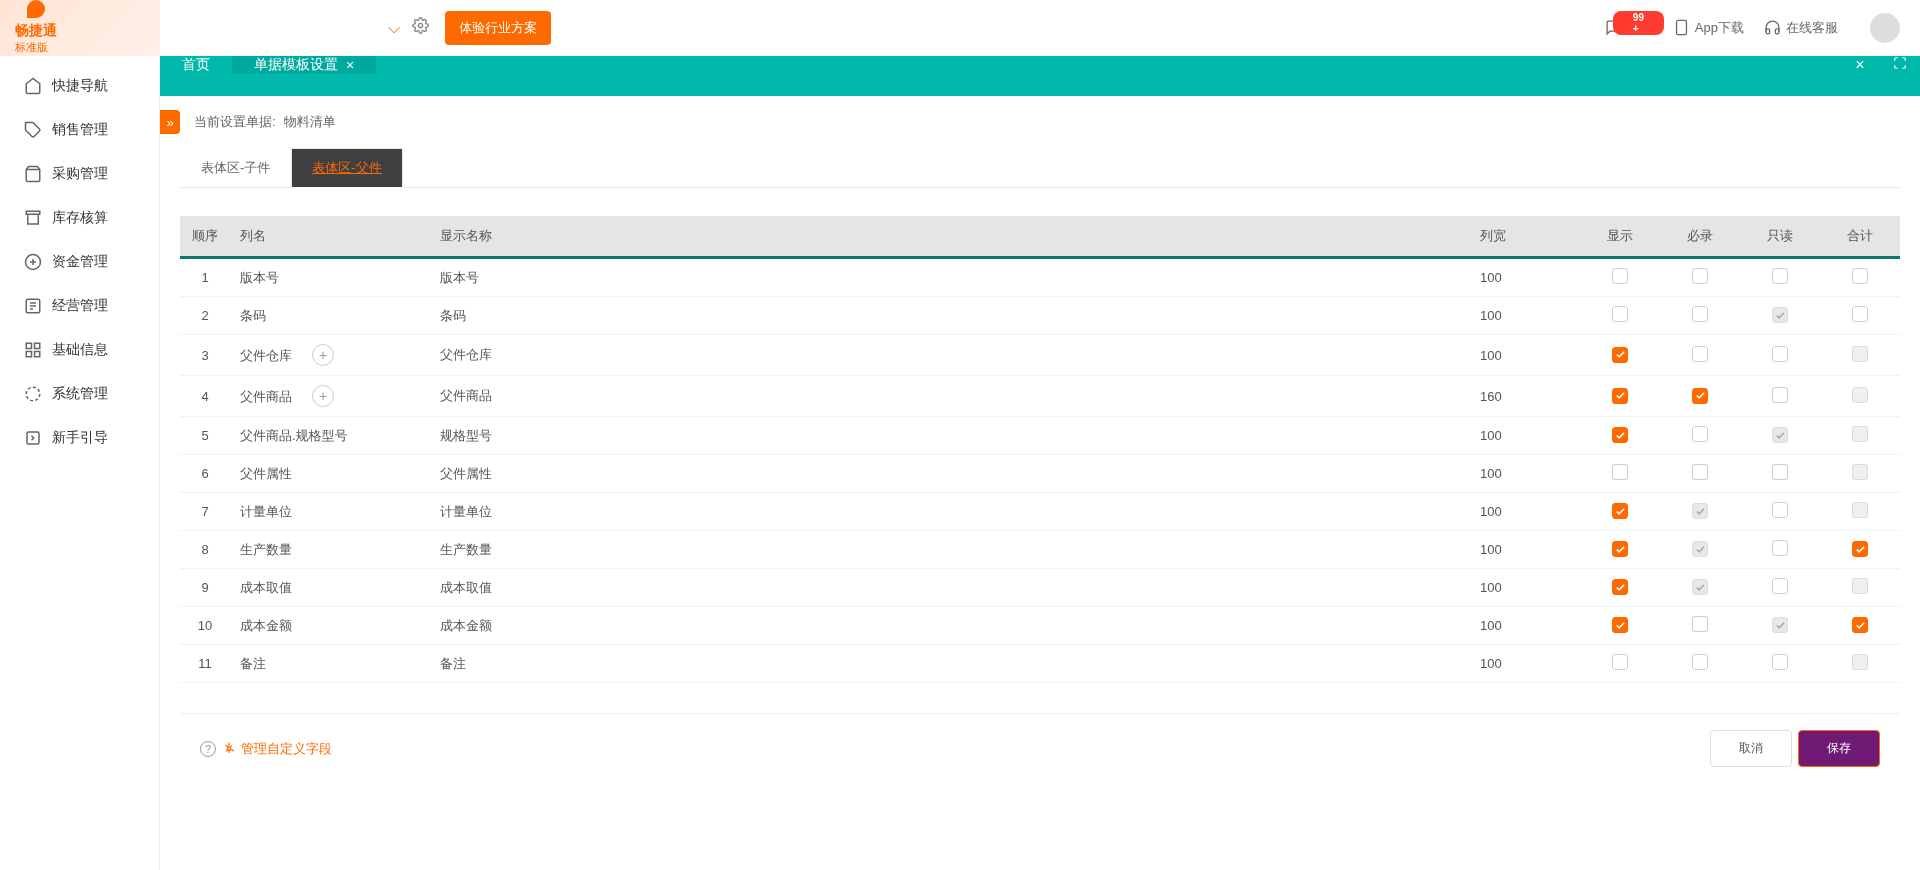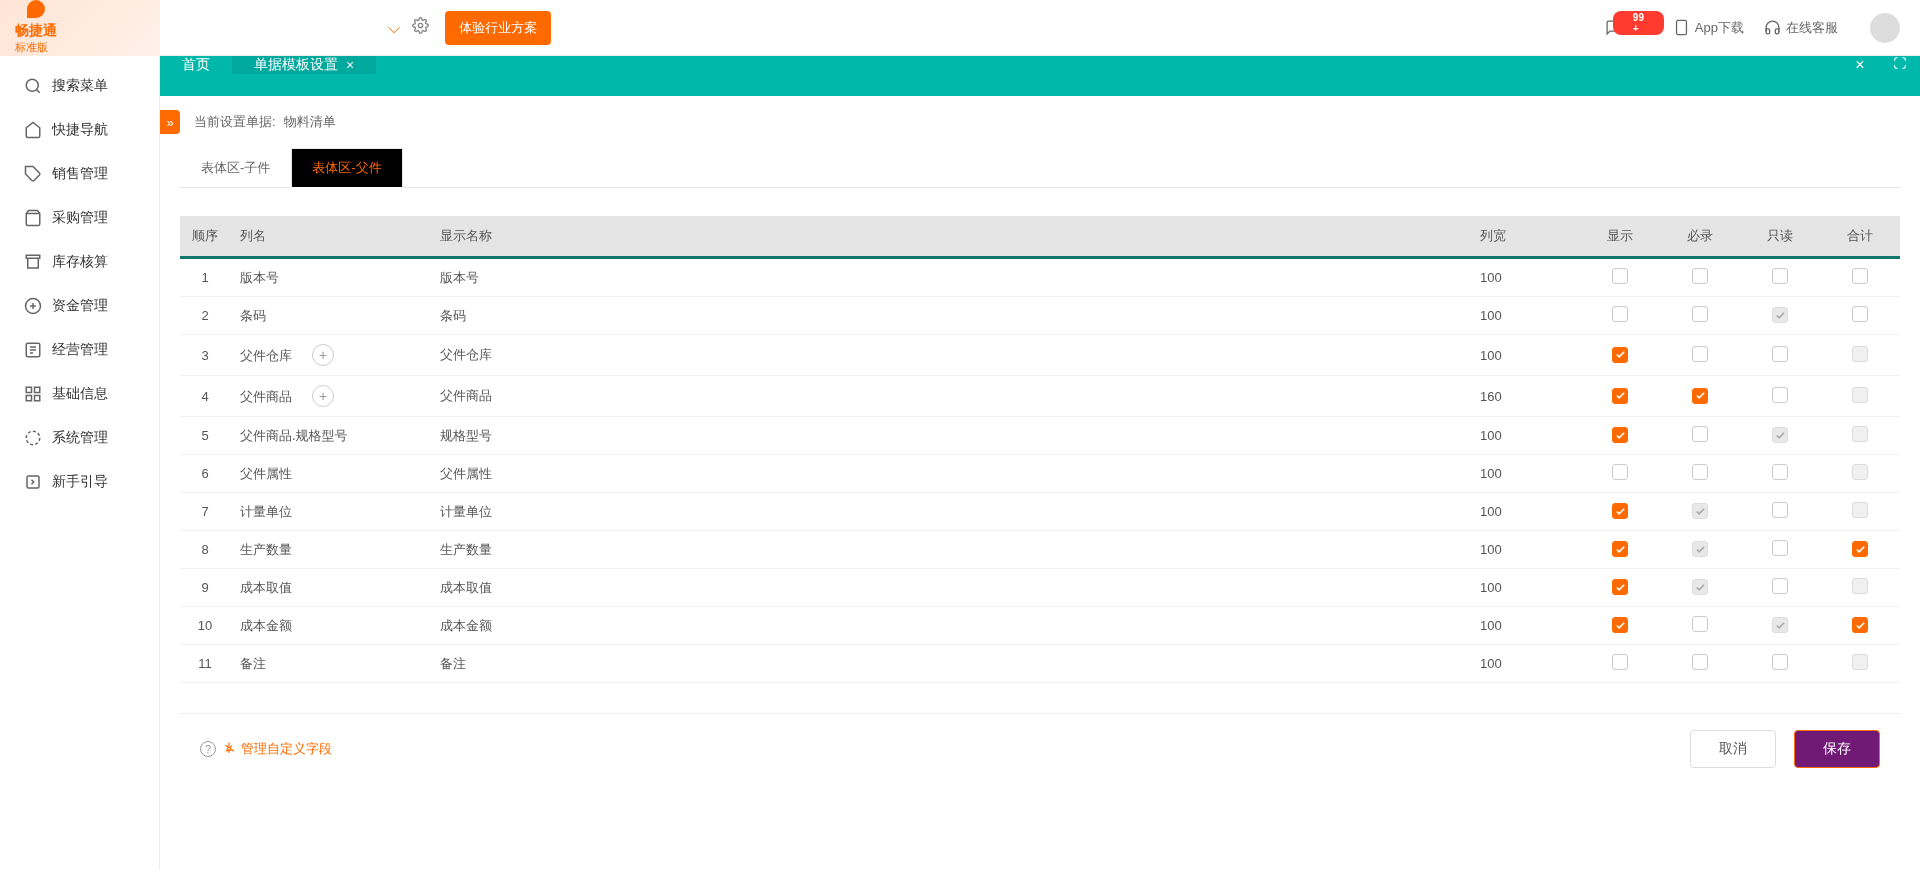--- a/index.html
+++ b/index.html
@@ -36,21 +36,21 @@
     .tab-spacer { flex: 1; }
     .tab-action { width: 40px; display: flex; align-items: center; justify-content: center; color: #fff; cursor: pointer; font-size: 16px; }
     
     
     .content { flex: 1; padding: 0 0 0 0; overflow: auto; position: relative; }
     .context-bar { display: flex; align-items: center; padding: 14px 20px; font-size: 13px; color: #666; gap: 8px; }
     .context-toggle { background: #ff6a00; color: #fff; width: 20px; height: 24px; display: flex; align-items: center; justify-content: center; border-radius: 0 4px 4px 0; cursor: pointer; margin-left: -20px; margin-right: 6px; }
     
     .sub-tabs { display: flex; border-bottom: 1px solid #e8e8e8; margin: 0 20px; }
     .sub-tab { padding: 10px 20px; cursor: pointer; color: #666; font-size: 13px; border: 1px solid transparent; border-bottom: none; margin-bottom: -1px; }
-    .sub-tab.active { color: #ff6a00; border-color: #e8e8e8; border-bottom: 1px solid #fff; background: #000000; }
+    .sub-tab.active { color: #ff6a00; border-color: #e8e8e8; border-bottom: 1px solid #fff; background: #404040; text-decoration: underline; }
     
     
     .table-wrap { margin: 28px 20px 0; }
     table { width: 100%; border-collapse: collapse; }
     thead th { background: #e5e5e5; text-align: left; padding: 11px 10px; font-weight: normal; color: #555; font-size: 13px; border-bottom: 3px solid #0f766e; }
     tbody td { padding: 9px 10px; border-bottom: 1px solid #f2f2f2; color: #555; font-size: 13px; }
     .col-seq { width: 50px; text-align: center; }
     .col-name { width: 200px; }
     .col-display { width: auto; }
     .col-width { width: 110px; }
@@ -62,21 +62,21 @@
     .cb.checked { background: #ff6a00; border-color: #ff6a00; color: #fff; }
     .cb.disabled { background: #f0f0f0; border-color: #ddd; cursor: not-allowed; }
     .cb.disabled.checked { background: #e8e8e8; color: #aaa; }
     .cb svg { width: 11px; height: 11px; }
     
     
     .footer { display: flex; align-items: center; padding: 16px 20px; border-top: 1px solid #eee; margin: 30px 20px 0; }
     .footer-link { color: #ff6a00; display: flex; align-items: center; gap: 5px; cursor: pointer; font-size: 13px; }
     .help-icon { width: 16px; height: 16px; border: 1px solid #999; border-radius: 50%; display: inline-flex; align-items: center; justify-content: center; color: #999; font-size: 11px; }
     .footer-spacer { flex: 1; }
-    .footer-btn { padding: 9px 28px; border-radius: 4px; cursor: pointer; font-size: 14px; margin-left: 18px; }
+    .footer-btn { padding: 9px 28px; border-radius: 4px; cursor: pointer; font-size: 12px; margin-left: 6px; }
     .btn-cancel { background: #fff; border: 1px solid #ddd; color: #555; }
     .btn-save { background: #701a75; border: 1px solid #ff6a00; color: #fff; }
   </style>
 </head>
 <body>
 
 <div class="top-header">
   <div class="logo-area">
     <div class="logo-text">
       <span class="logo-icon"></span>
@@ -120,29 +120,20 @@
     </div>
     <div class="avatar"></div>
   </div>
 </div>
 
 <div class="layout">
   <div class="sidebar" id="sidebar">
       <div class="sidebar-item">
         <span class="sidebar-icon">
           <svg width="18" height="18" viewBox="0 0 24 24" fill="none" stroke="currentColor" stroke-width="2">
-            <circle cx="11" cy="11" r="8"></circle>
-            <line x1="21" y1="21" x2="16.65" y2="16.65"></line>
-          </svg>
-        </span>
-        <span>搜索菜单</span>
-      </div>
-      <div class="sidebar-item">
-        <span class="sidebar-icon">
-          <svg width="18" height="18" viewBox="0 0 24 24" fill="none" stroke="currentColor" stroke-width="2">
             <path d="M3 9l9-7 9 7v11a2 2 0 0 1-2 2H5a2 2 0 0 1-2-2z"></path>
           </svg>
         </span>
         <span>快捷导航</span>
       </div>
       <div class="sidebar-item">
         <span class="sidebar-icon">
           <svg width="18" height="18" viewBox="0 0 24 24" fill="none" stroke="currentColor" stroke-width="2">
             <path d="M20.59 13.41l-7.17 7.17a2 2 0 0 1-2.83 0L2 12V2h10l8.59 8.59a2 2 0 0 1 0 2.82z"></path>
             <line x1="7" y1="7" x2="7.01" y2="7"></line>

